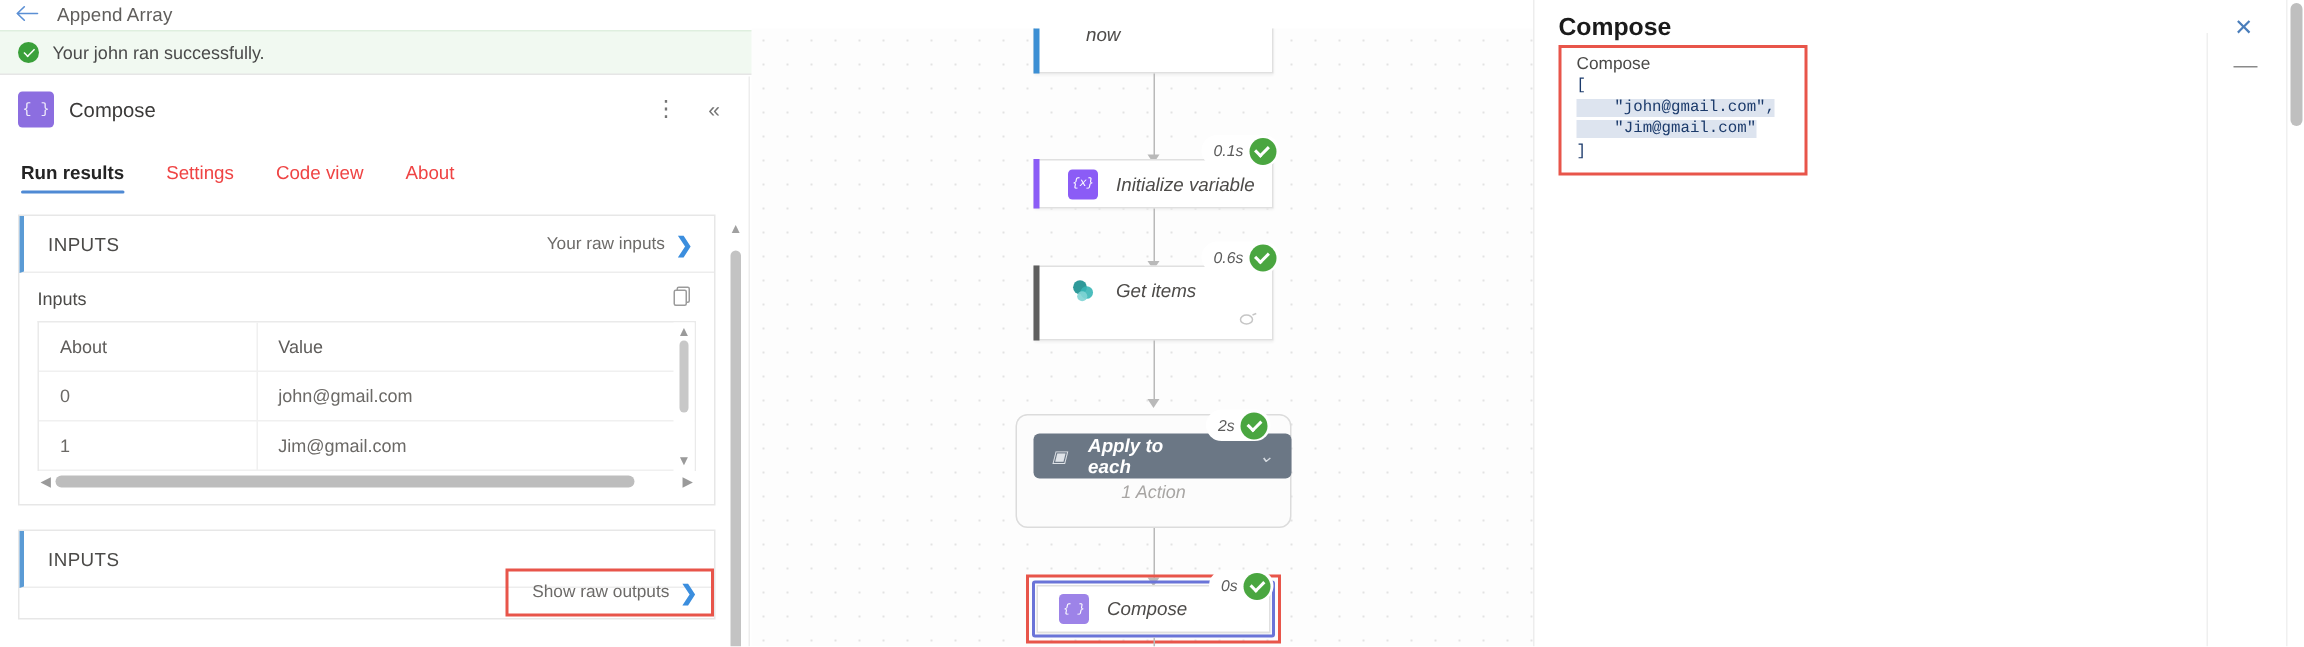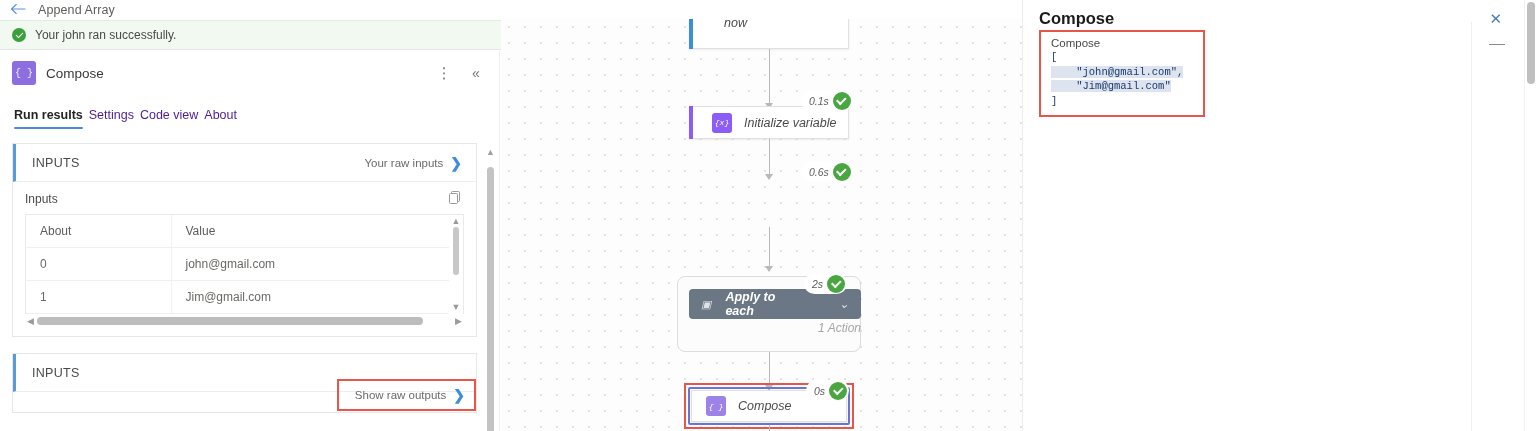--- a/index.html
+++ b/index.html
@@ -52,22 +52,22 @@
   }
   .node-chip span { color: #fff; font-size: 10px; opacity: .85; font-family: "Liberation Mono", monospace; }
   .lp-title { font-size: 13.5px; color: #3b3a39; flex: 1; }
   .icon-btn {
     width: 22px; height: 22px; display: flex; align-items: center; justify-content: center;
     color: #757575; font-size: 14px; cursor: pointer; background: none; border: none;
   }
   .dots { letter-spacing: 0; line-height: 0; font-size: 15px; }
 
   
-  .tabs { display: flex; gap: 6px; padding: 13px 14px 0 14px; }
-  .tab { font-size: 12.5px; color: #4c1d95; padding-bottom: 7px; position: relative; cursor: pointer; }
+  .tabs { display: flex; gap: 28px; padding: 13px 14px 0 14px; }
+  .tab { font-size: 12.5px; color: #ef4444; padding-bottom: 7px; position: relative; cursor: pointer; }
   .tab.active { color: #242424; font-weight: bold; }
   .tab.active::after {
     content: ""; position: absolute; left: 0; right: 0; bottom: 0; height: 2.5px;
     background: #4f8ad4; border-radius: 2px;
   }
 
   
   .lp-body { position: relative; padding: 14px 22px 0 12px; height: 320px; }
   .card {
     border: 1px solid #e7e7e7; background: #fff; margin-bottom: 16px;
@@ -334,35 +334,54 @@
       <span class="fn-label">Initialize variable</span>
     </div>
     <div class="status-pill" style="left:300px; top:71px;">
       <span class="dur">0.1s</span>
       <span class="ok"></span>
     </div>
 
     <div class="connector" style="top:120px; height:38px;"></div>
     <div class="arrowhead" style="top:155px;"></div>
 
+    <div class="flownode" style="left:188px; top:158px; width:160px; height:50px; display:block;">
+      <span class="accent" style="background:#5f5f5f; width:4px;"></span>
+      <span style="display:flex;align-items:center;height:32px;">
+        <span class="fn-icon">
+          <svg width="18" height="18" viewBox="0 0 18 18">
+              <circle cx="7" cy="6.5" r="4.6" fill="#2f9a9a"></circle>
+              <circle cx="11.5" cy="10" r="4.2" fill="#38b6b6" opacity=".9"></circle>
+              <circle cx="8.5" cy="12.5" r="3.4" fill="#7fd4d4" opacity=".9"></circle>
+            </svg>
+        </span>
+        <span class="fn-label">Get items</span>
+      </span>
+      <span class="node-footer">
+        <svg width="12" height="10" viewBox="0 0 12 10">
+            <ellipse cx="5" cy="5" rx="4" ry="3" fill="none" stroke="#c6c6c6" stroke-width="1"></ellipse>
+            <path d="M9 2 L11.5 1" stroke="#c6c6c6" stroke-width="1"></path>
+          </svg>
+      </span>
+    </div>
     <div class="status-pill" style="left:300px; top:142px;">
       <span class="dur">0.6s</span>
       <span class="ok"></span>
     </div>
 
     <div class="connector" style="top:208px; height:42px;"></div>
     <div class="arrowhead" style="top:247px;"></div>
 
     <div class="scope-box" style="left:176px; top:257px; width:184px; height:76px;"></div>
     <div class="scope-head" style="left:188px; top:270px; width:172px;">
       <span class="sc-ico">▣</span>
       <span class="sc-title">Apply to each</span>
       <span class="sc-chev">⌄</span>
     </div>
-    <div class="scope-sub" style="left:176px; top:302px; width:184px; text-align:right;">1 Action</div>
+    <div class="scope-sub" style="left:176px; top:302px; width:184px; text-align:center;">1 Action</div>
     <div class="status-pill" style="left:303px; top:254px;">
       <span class="dur">2s</span>
       <span class="ok"></span>
     </div>
 
     <div class="connector" style="top:333px; height:36px;"></div>
     <div class="arrowhead" style="top:366px;"></div>
 
     <div class="flownode" style="left:190px; top:371px; width:156px; height:32px;">
       <span class="fn-icon" style="background:#9d83e8; margin-left:14px;">

